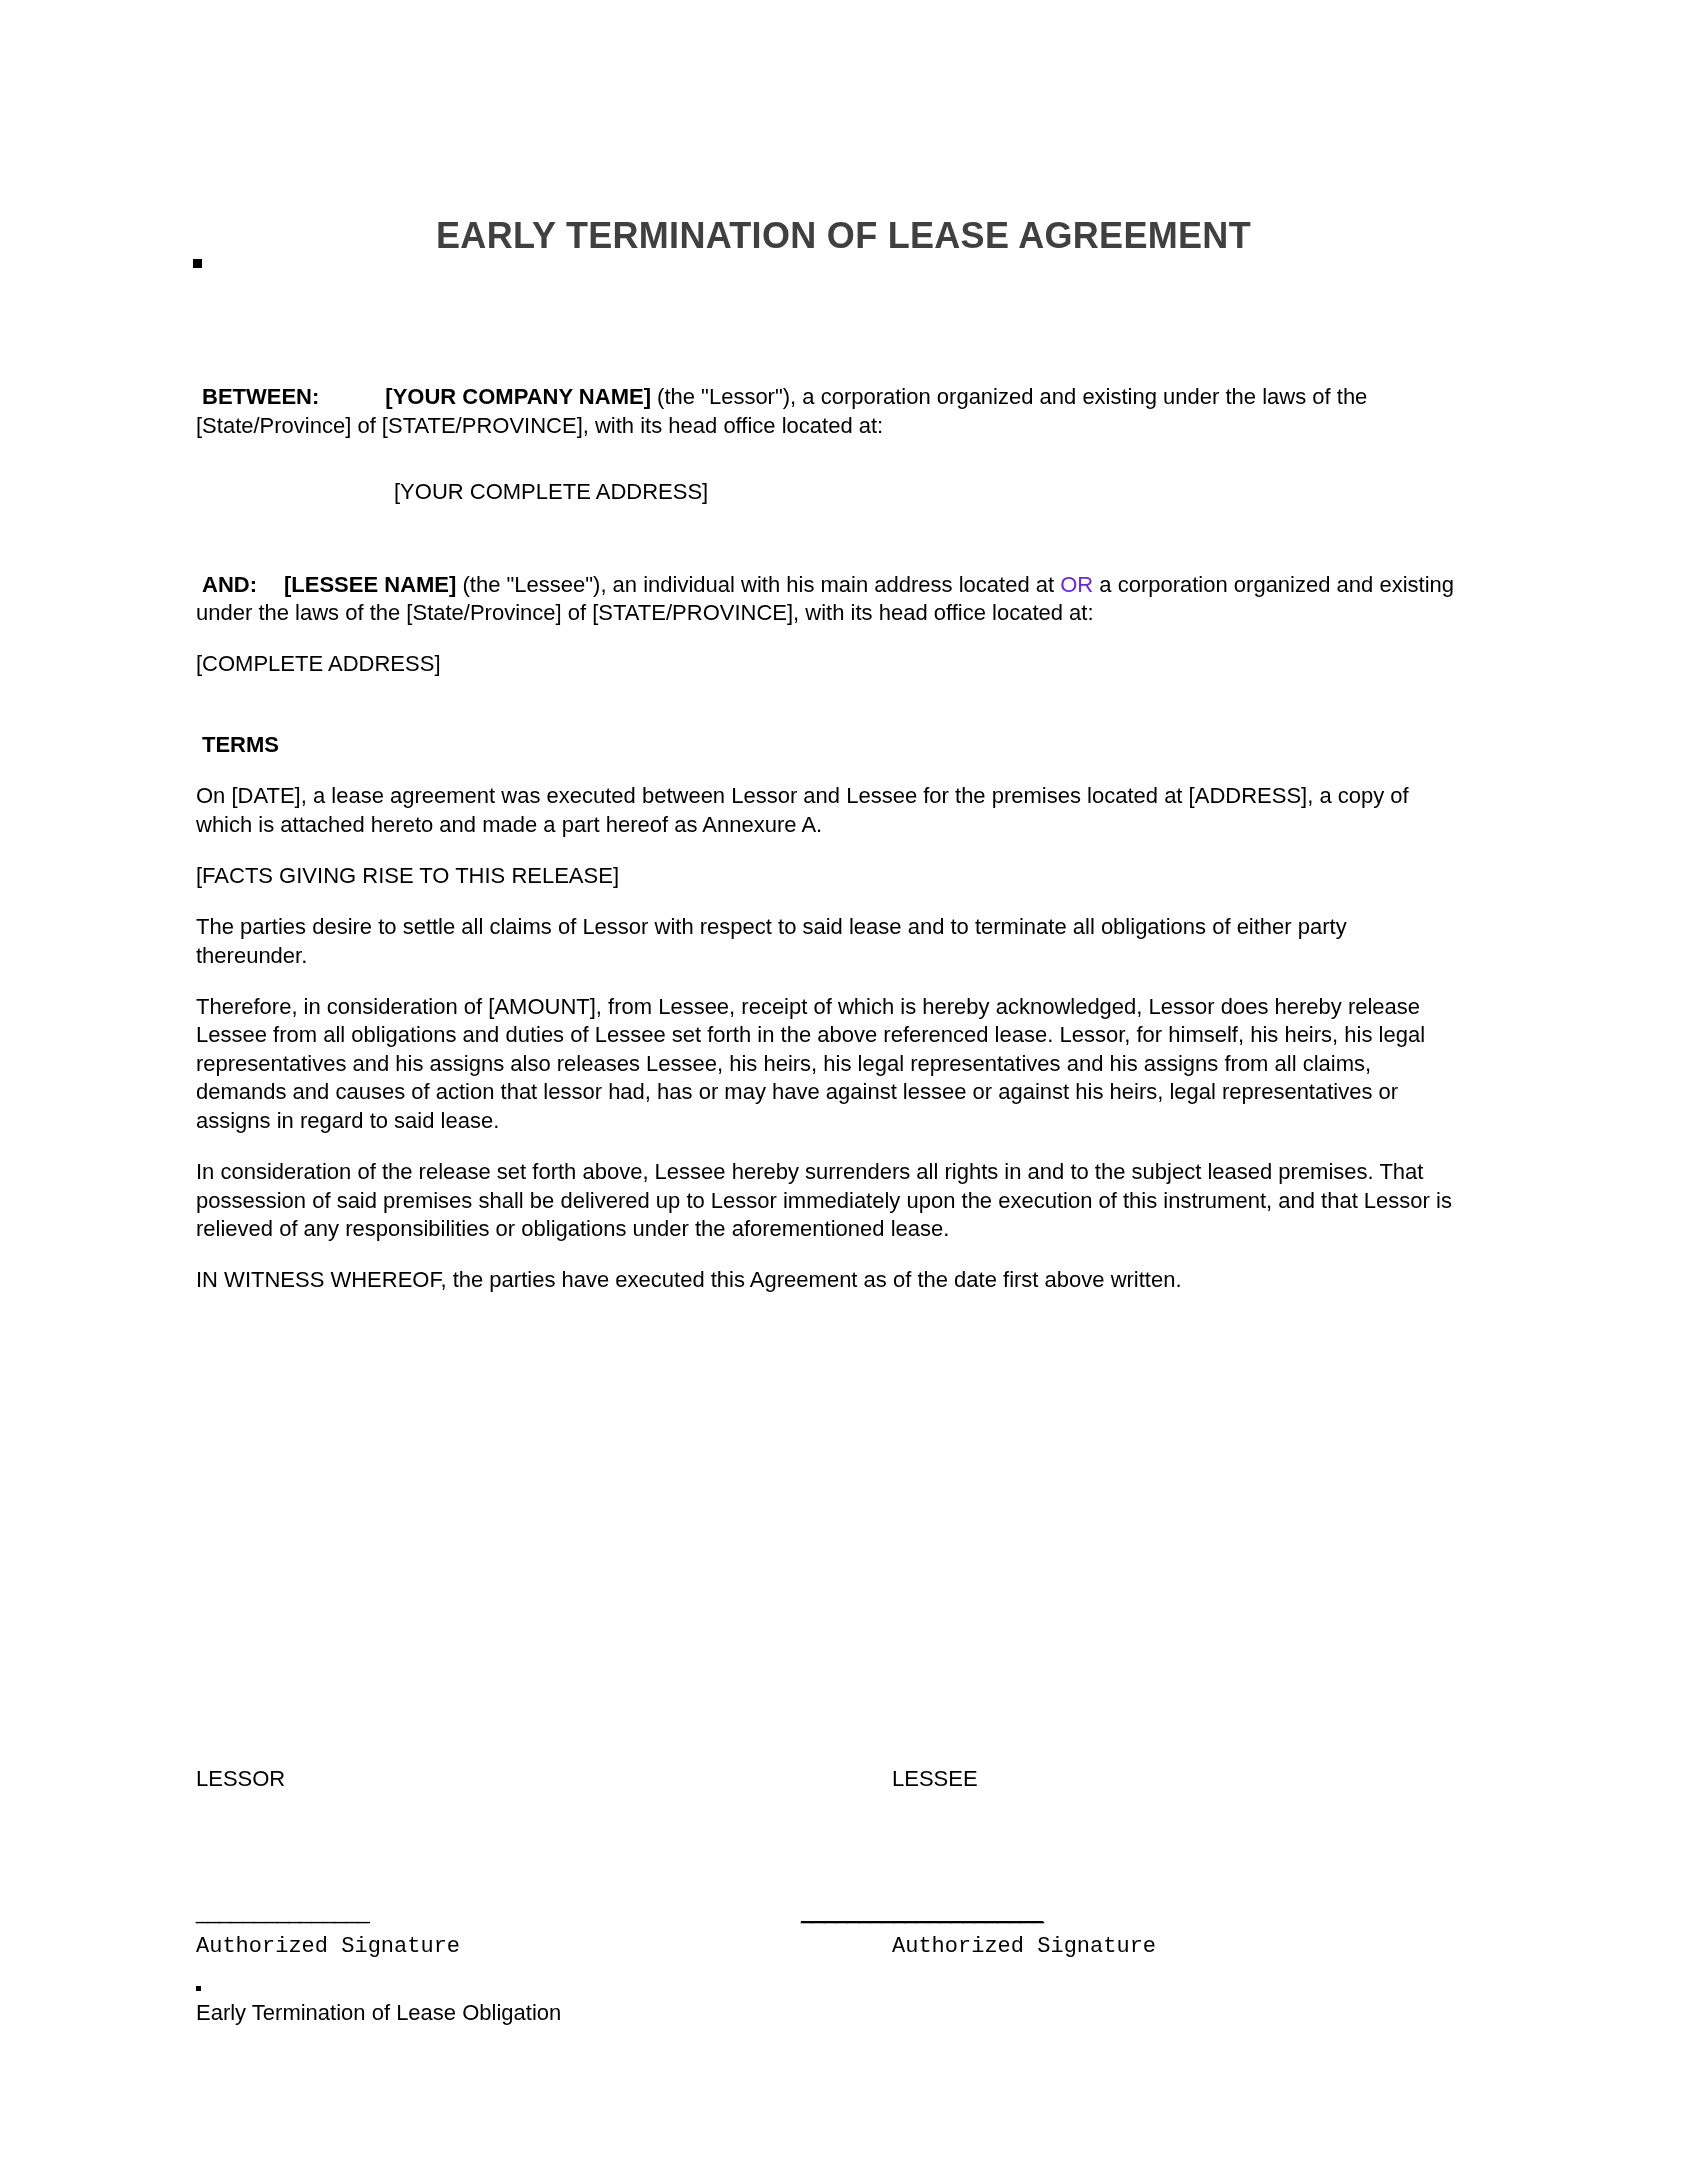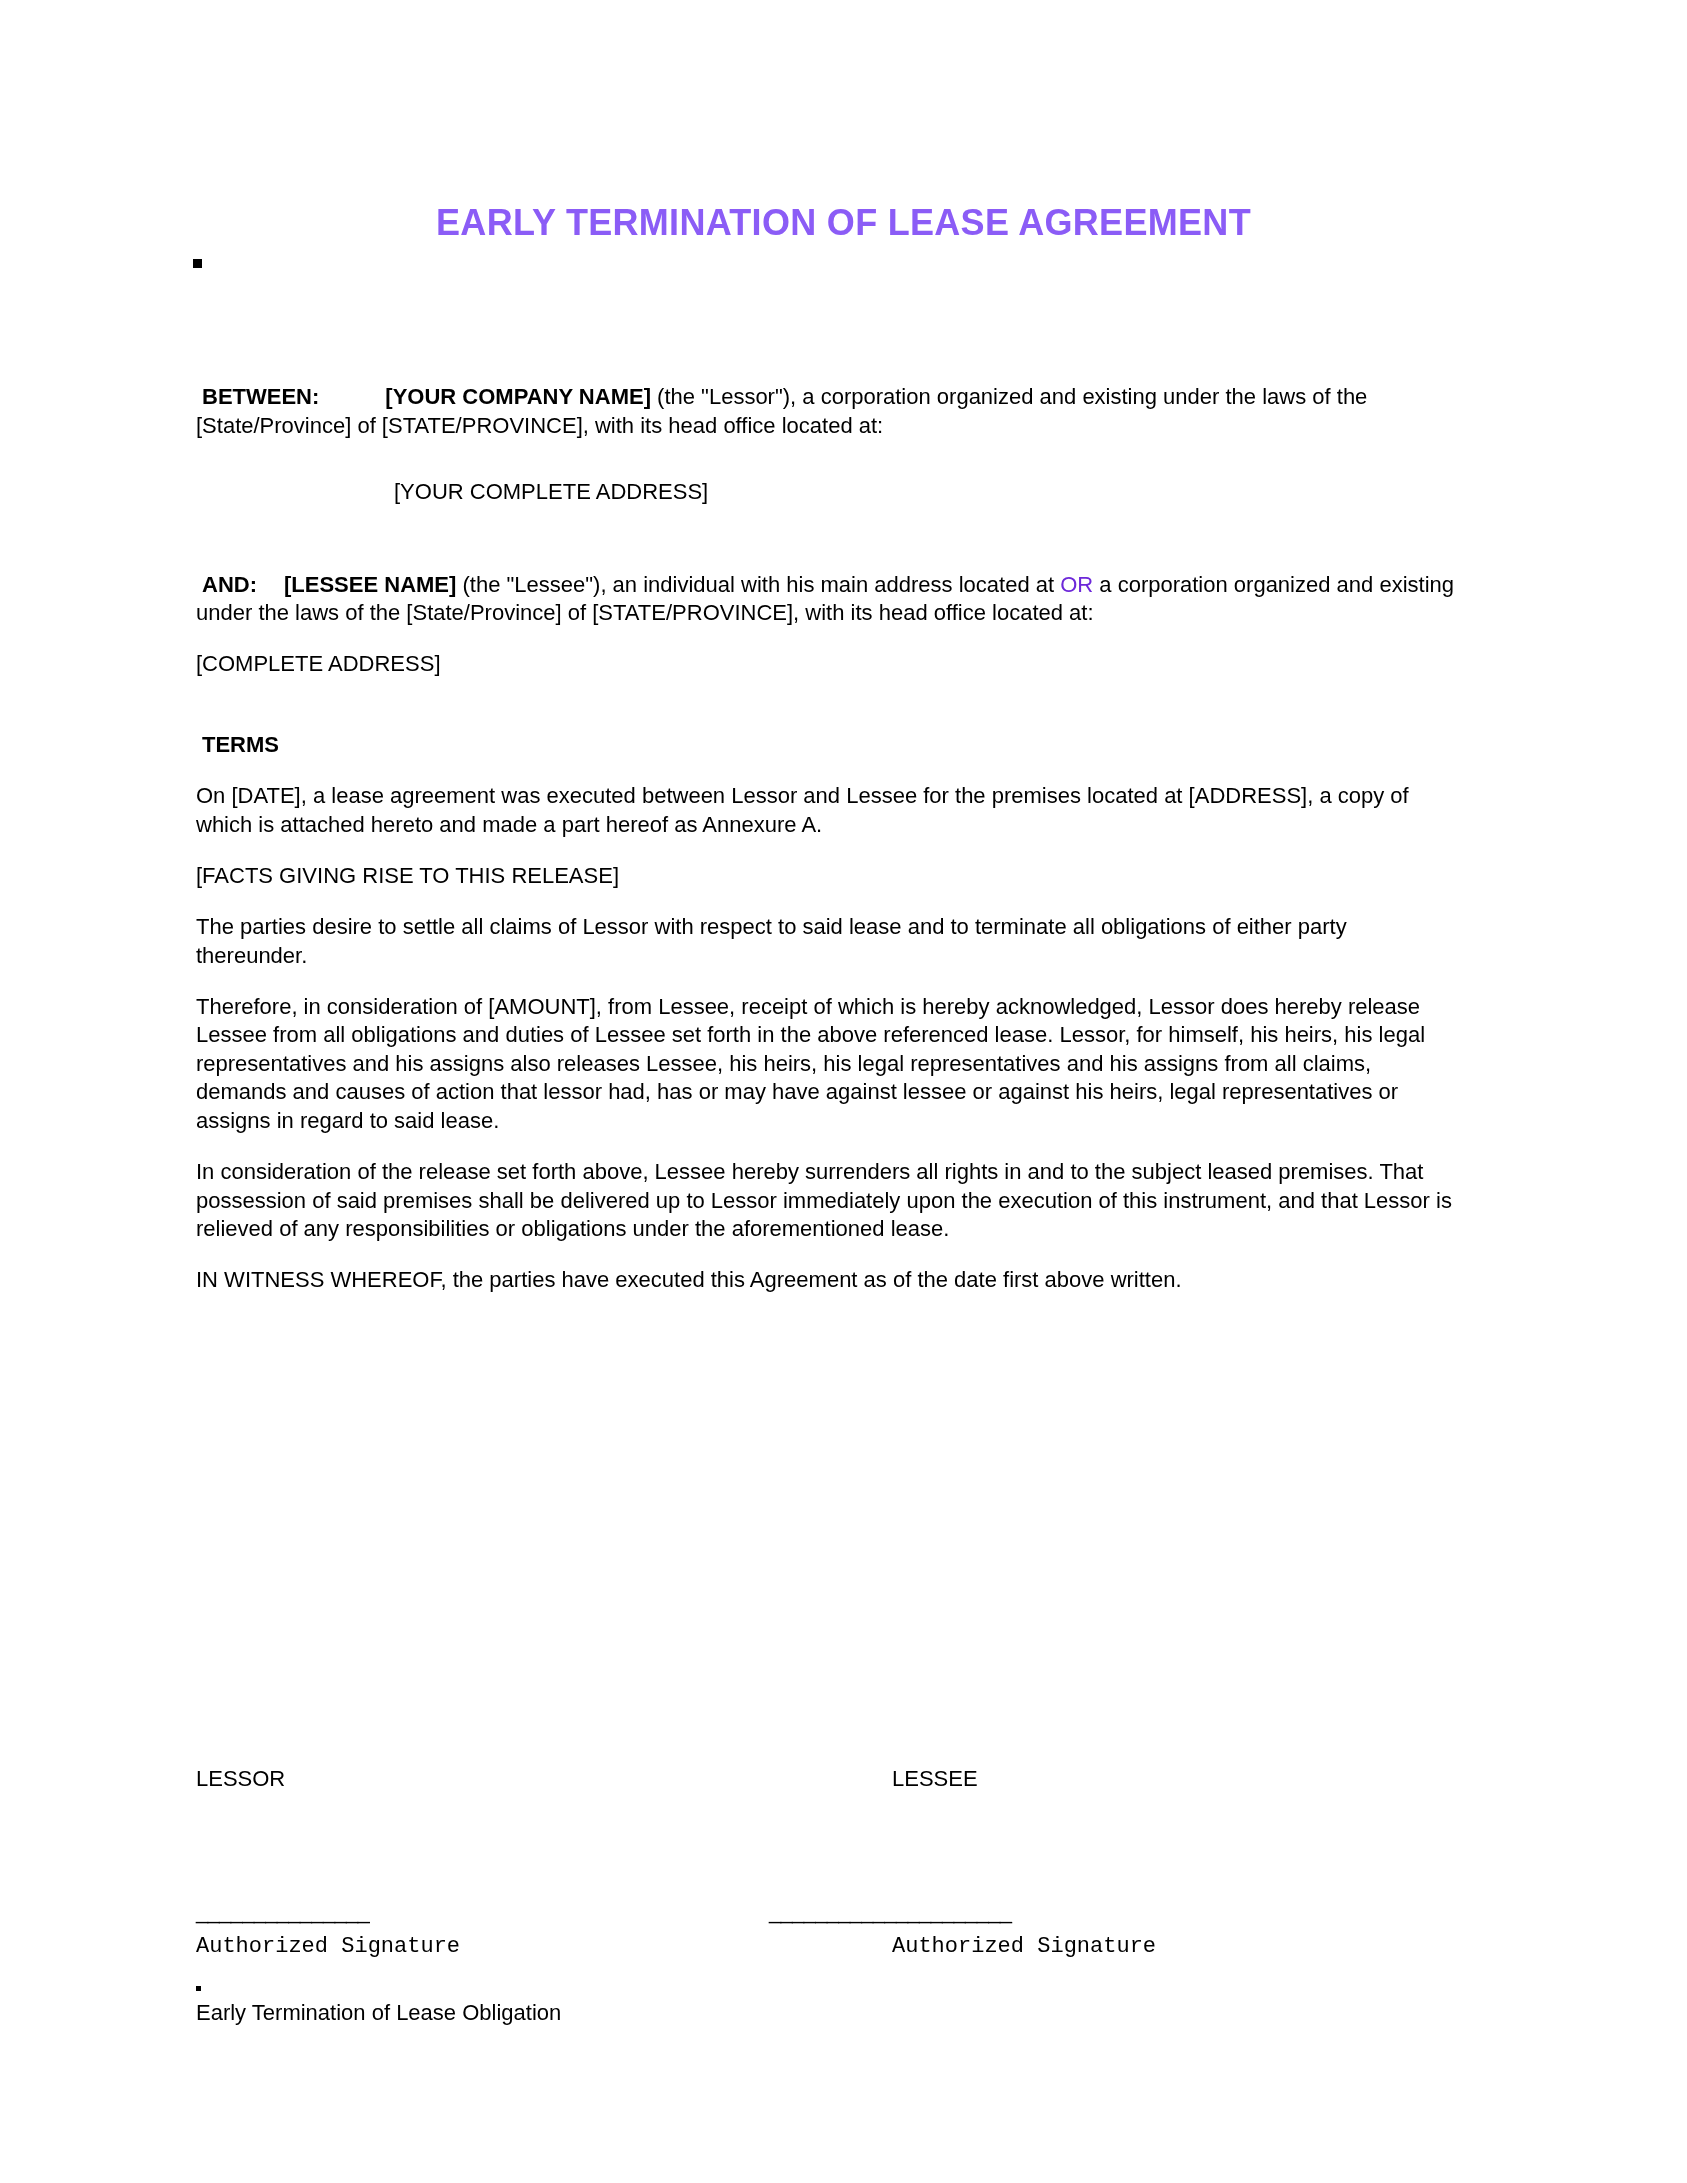--- a/index.html
+++ b/index.html
@@ -15,26 +15,26 @@
     background: #ffffff;
     font-family: "Liberation Sans", sans-serif;
     color: #000000;
     overflow: hidden;
   }
 
   
   .doc-title {
     position: absolute;
     left: 0;
-    top: 178px;
+    top: 191px;
     width: 1687px;
     text-align: center;
     font-size: 36px;
     font-weight: bold;
-    color: #8b5cf6;
+    color: #404040;
     letter-spacing: 0.3px;
     line-height: 1.15;
   }
 
   
   .top-bullet {
     position: absolute;
     left: 193px;
     top: 259px;
     width: 8.6px;
@@ -90,21 +90,21 @@
   .sig-head-right { position: absolute; left: 696px; top: 0; }
 
   .sig-lines {
     position: relative;
     height: 32px;
     margin-top: 103px;
     white-space: pre;
     letter-spacing: -0.7px;
   }
   .sig-line-left  { position: absolute; left: 0px;   top: 0; }
-  .sig-line-right { position: absolute; left: 573px; top: 0; }
+  .sig-line-right { position: absolute; left: 605px; top: 0; text-decoration: underline; }
 
   .sig-labels {
     position: relative;
     height: 30px;
     margin-top: 2.6px;
     font-family: Liberation Mono, monospace;
   }
   .sig-label-left  { position: absolute; left: 0px;   top: 0; }
   .sig-label-right { position: absolute; left: 696px; top: 0; }
 

